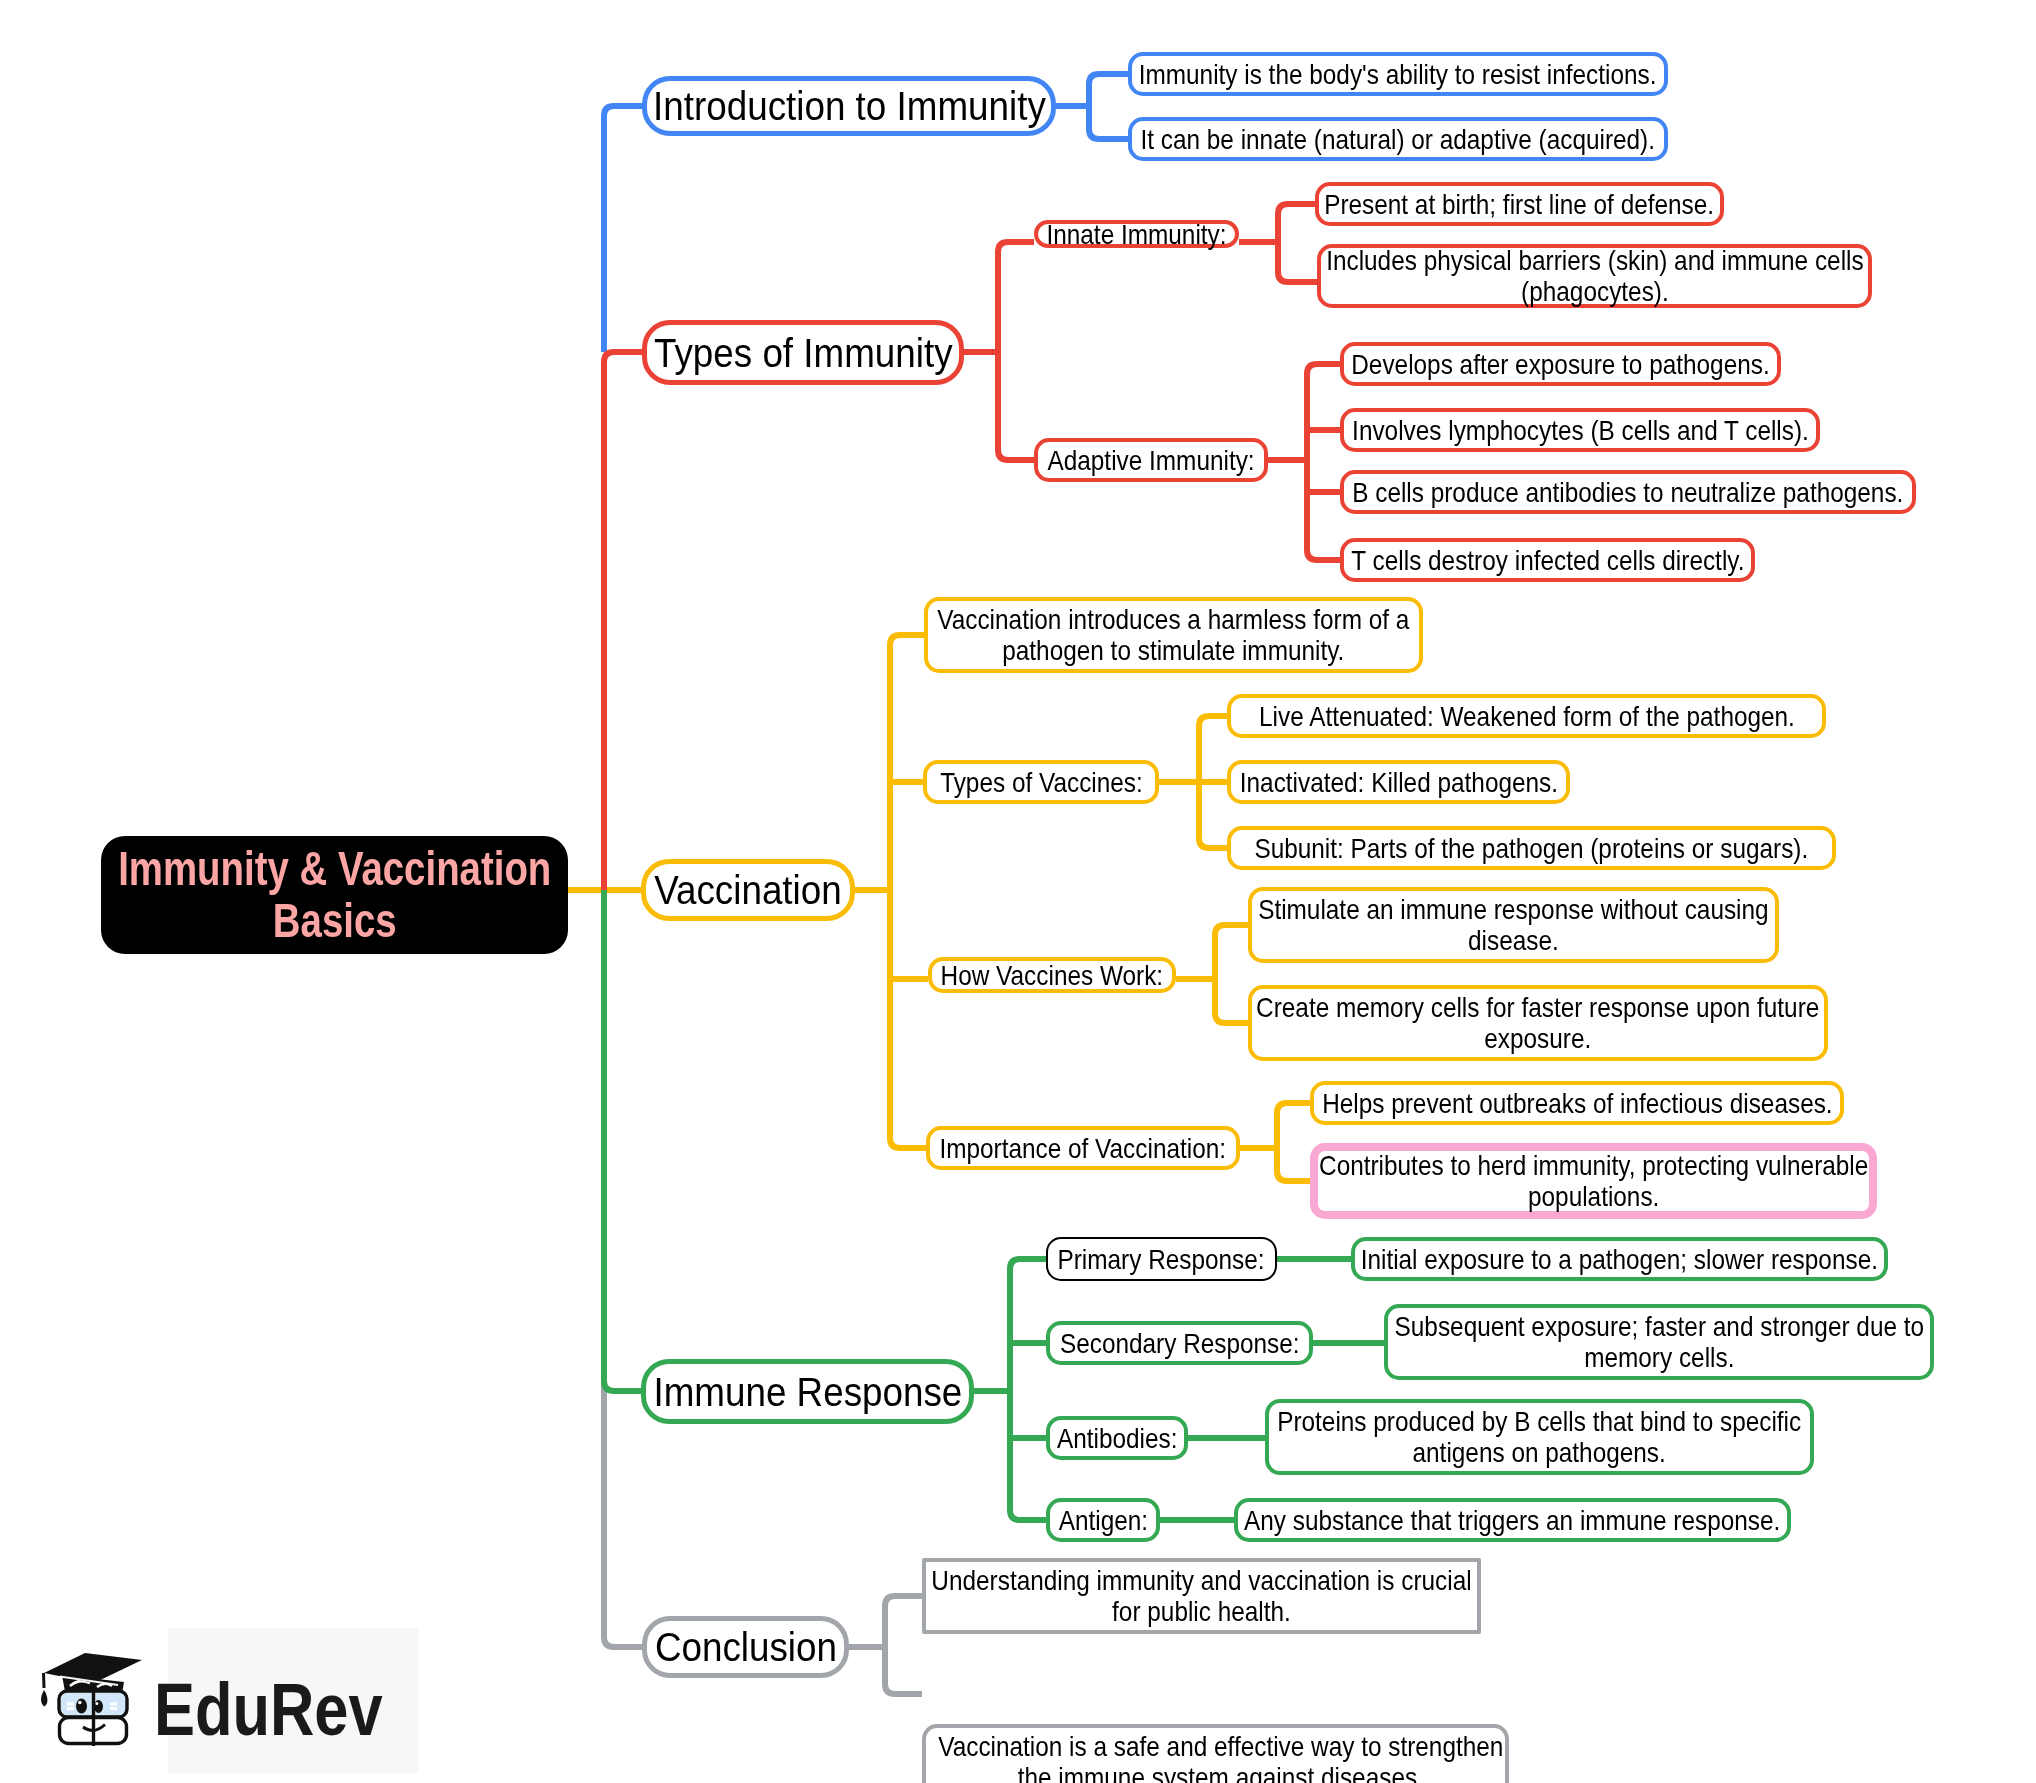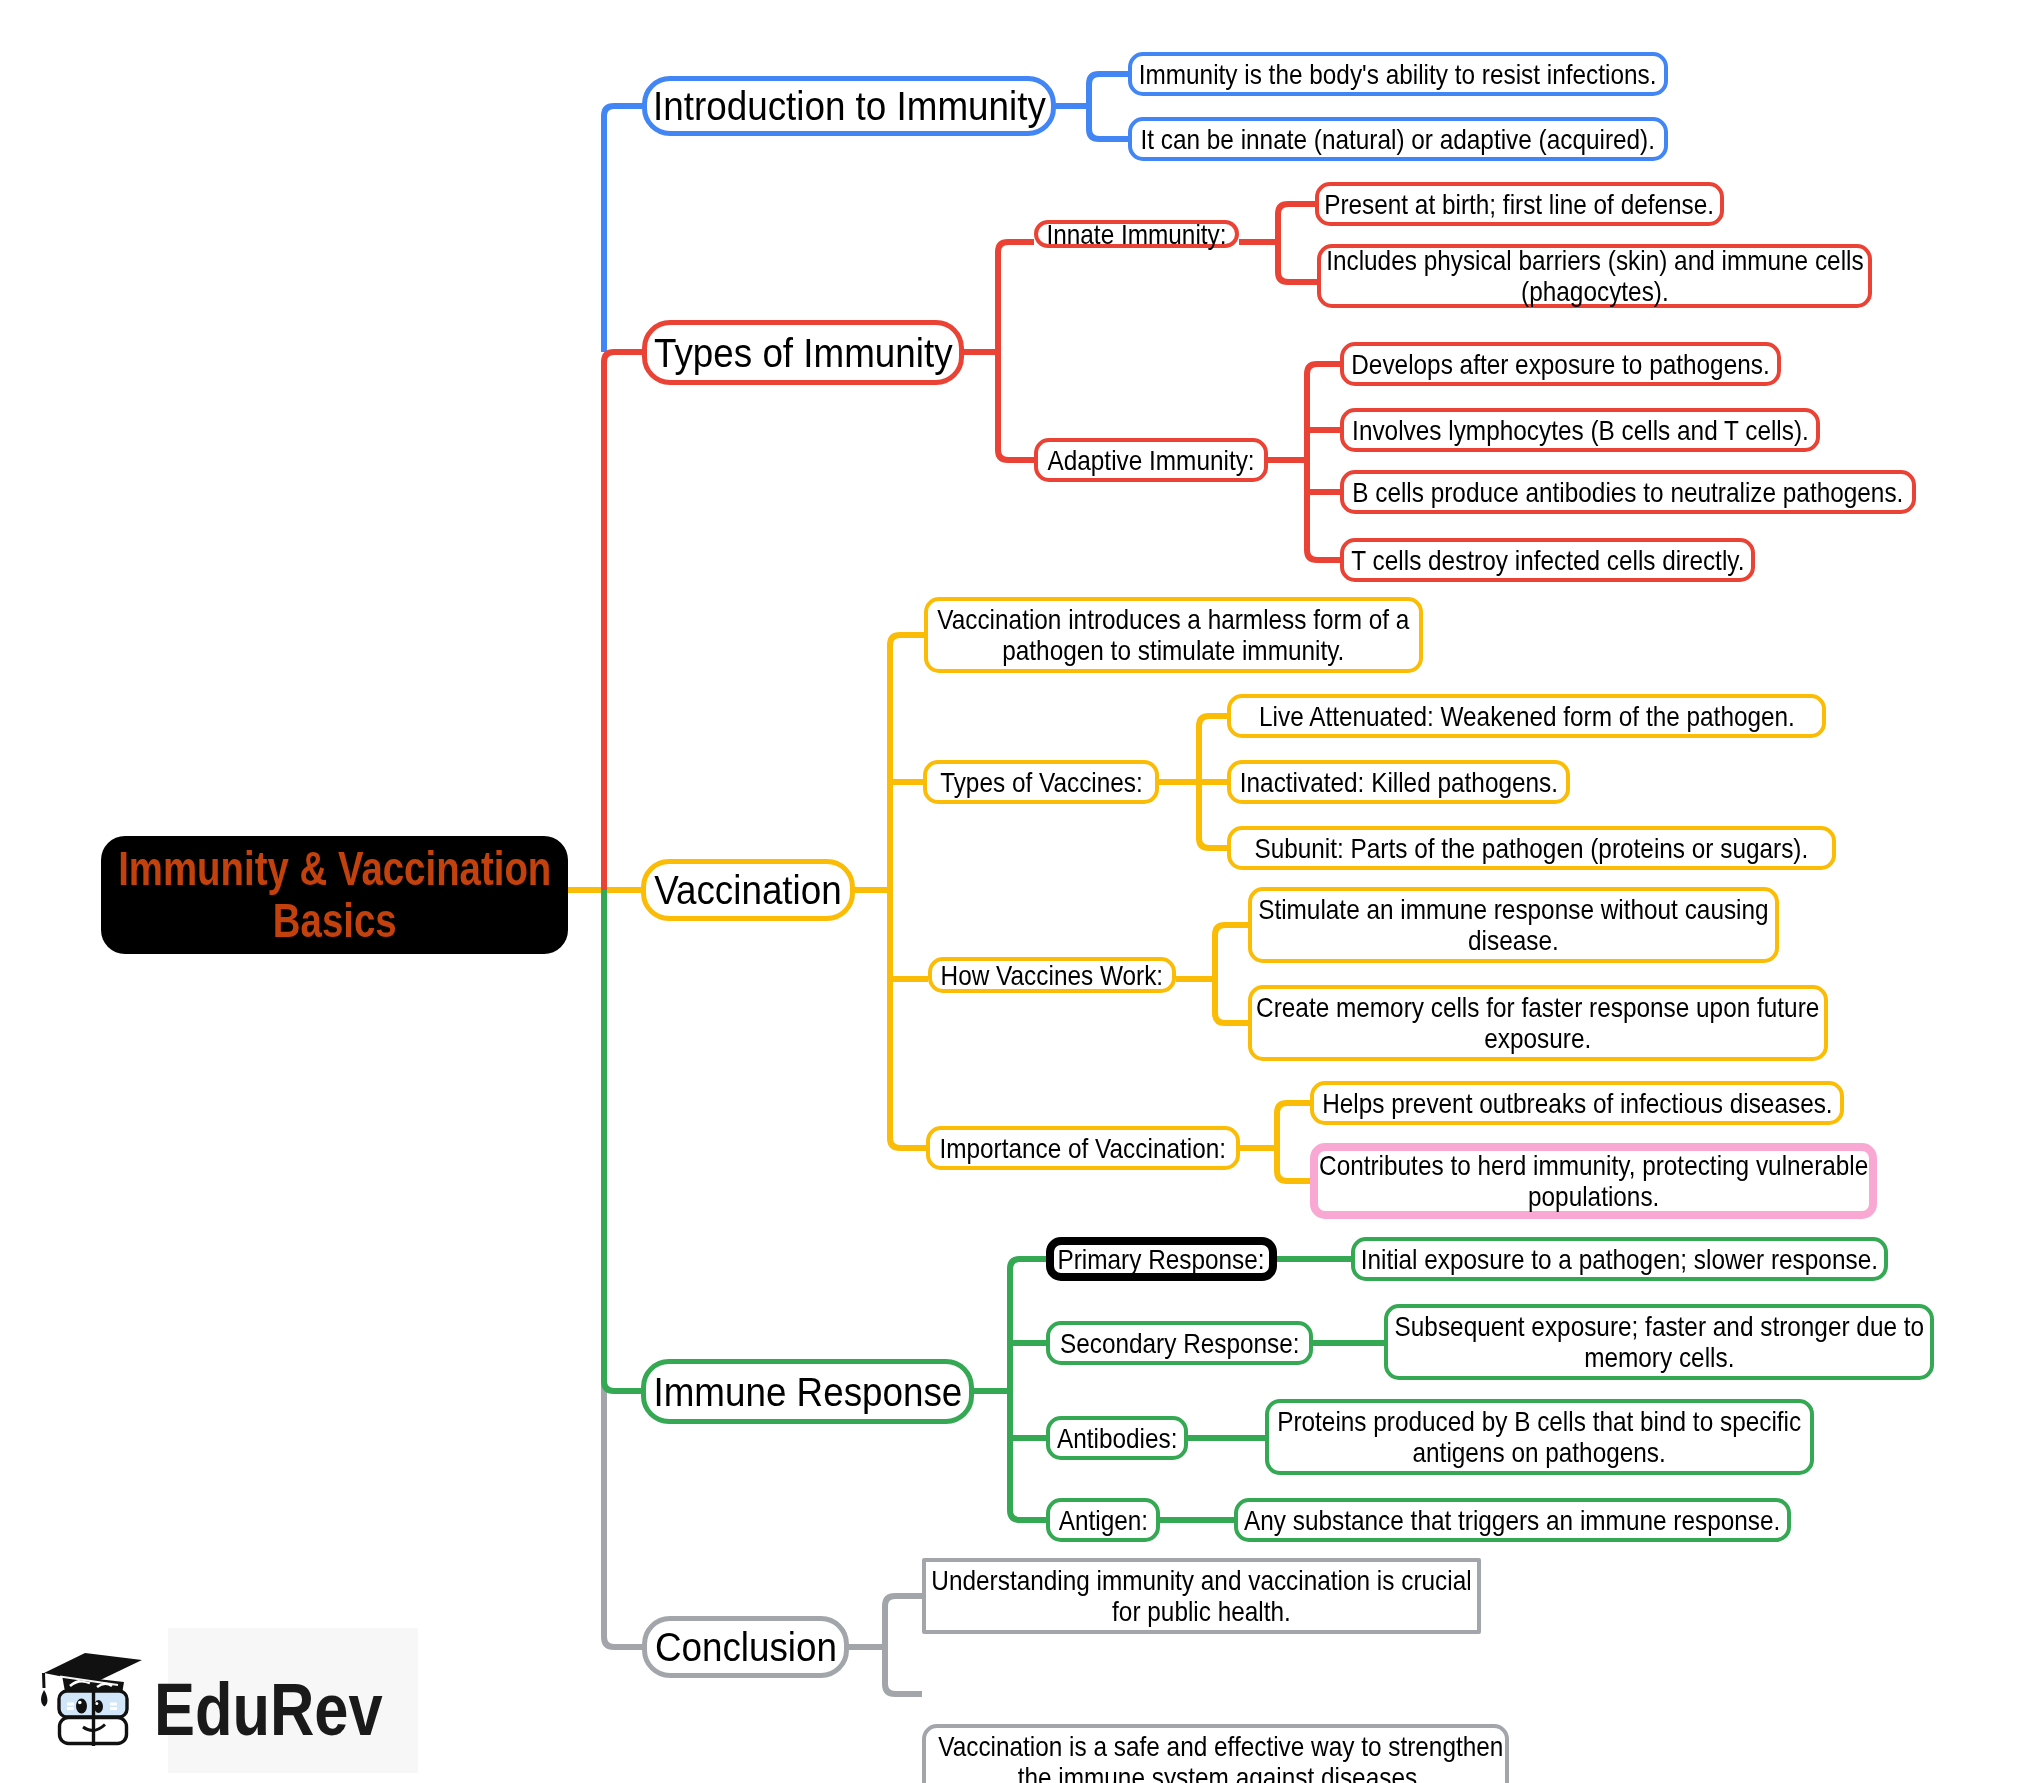--- a/index.html
+++ b/index.html
@@ -2,21 +2,21 @@
 <html><head><meta charset="utf-8">
 <style>
 html,body{margin:0;padding:0;background:#fff;}
 #page{position:relative;width:2036px;height:1783px;background:#fff;overflow:hidden;
   font-family:"Liberation Sans", sans-serif;}
 .nb{position:absolute;box-sizing:border-box;background:#fff;display:flex;align-items:center;
   justify-content:center;text-align:center;color:#000;white-space:nowrap;
   -webkit-font-smoothing:antialiased;}
 .nb span{display:inline-block;}
 #root{position:absolute;left:101px;top:836px;width:467px;height:118px;background:#000;
-  border-radius:24px;color:#c2410c;font-weight:bold;font-size:48px;line-height:52px;white-space:nowrap;
+  border-radius:24px;color:#fca5a5;font-weight:bold;font-size:48px;line-height:52px;white-space:nowrap;
   display:flex;align-items:center;justify-content:center;text-align:center;
   -webkit-font-smoothing:antialiased;}
 #root span{display:inline-block;transform:scaleX(0.8);}
 svg.lines{position:absolute;left:0;top:0;}
 </style></head>
 <body>
 <div id="page">
 <svg class="lines" width="2036" height="1783" viewBox="0 0 2036 1783" xmlns="http://www.w3.org/2000/svg">
 <path d="M 568,890 H 641" stroke="#FBBC05" stroke-width="6" fill="none"></path>
 <path d="M 604,890 V 1637 Q 604,1647 614,1647 H 642" stroke="#A2A6AA" stroke-width="6" fill="none"></path>
@@ -126,21 +126,21 @@
     </div>
 <div class="nb" style="left:926px;top:1126px;width:314px;height:44px;border:4px solid #FBBC05;border-radius:15px;font-size:28px;line-height:31px;">
       <span style="transform:scaleX(0.87)">Importance of Vaccination:</span>
     </div>
 <div class="nb" style="left:1310px;top:1081px;width:534px;height:44px;border:4px solid #FBBC05;border-radius:15px;font-size:28px;line-height:31px;">
       <span style="transform:scaleX(0.87)">Helps prevent outbreaks of infectious diseases.</span>
     </div>
 <div class="nb" style="left:1310px;top:1143px;width:567px;height:76px;border:8px solid #f9a8d4;border-radius:15px;font-size:28px;line-height:31px;">
       <span style="transform:scaleX(0.87)">Contributes to herd immunity, protecting vulnerable<br>populations.</span>
     </div>
-<div class="nb" style="left:1046px;top:1237px;width:231px;height:44px;border:8px solid #000000;border-radius:15px;font-size:28px;line-height:31px;">
+<div class="nb" style="left:1046px;top:1237px;width:231px;height:44px;border:2px solid #000000;border-radius:15px;font-size:28px;line-height:31px;">
       <span style="transform:scaleX(0.87)">Primary Response:</span>
     </div>
 <div class="nb" style="left:1351px;top:1237px;width:537px;height:44px;border:4px solid #34A853;border-radius:15px;font-size:28px;line-height:31px;">
       <span style="transform:scaleX(0.87)">Initial exposure to a pathogen; slower response.</span>
     </div>
 <div class="nb" style="left:1046px;top:1321px;width:267px;height:44px;border:4px solid #34A853;border-radius:15px;font-size:28px;line-height:31px;">
       <span style="transform:scaleX(0.87)">Secondary Response:</span>
     </div>
 <div class="nb" style="left:1384px;top:1304px;width:550px;height:76px;border:4px solid #34A853;border-radius:15px;font-size:28px;line-height:31px;">
       <span style="transform:scaleX(0.87)">Subsequent exposure; faster and stronger due to<br>memory cells.</span>

